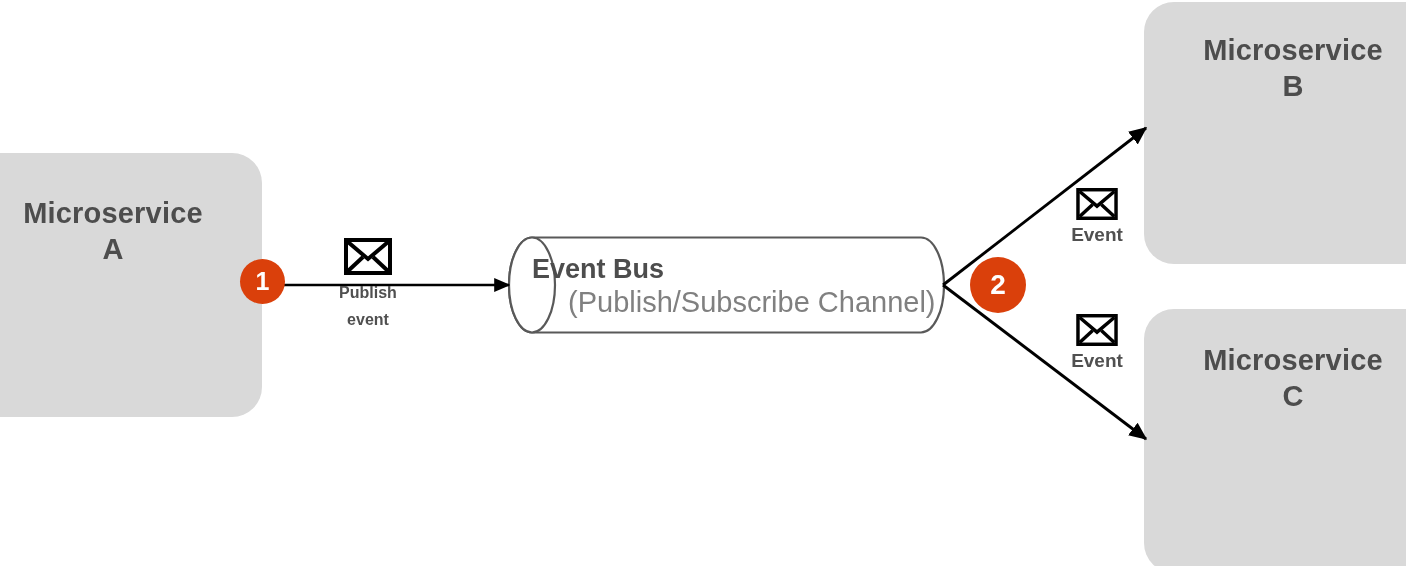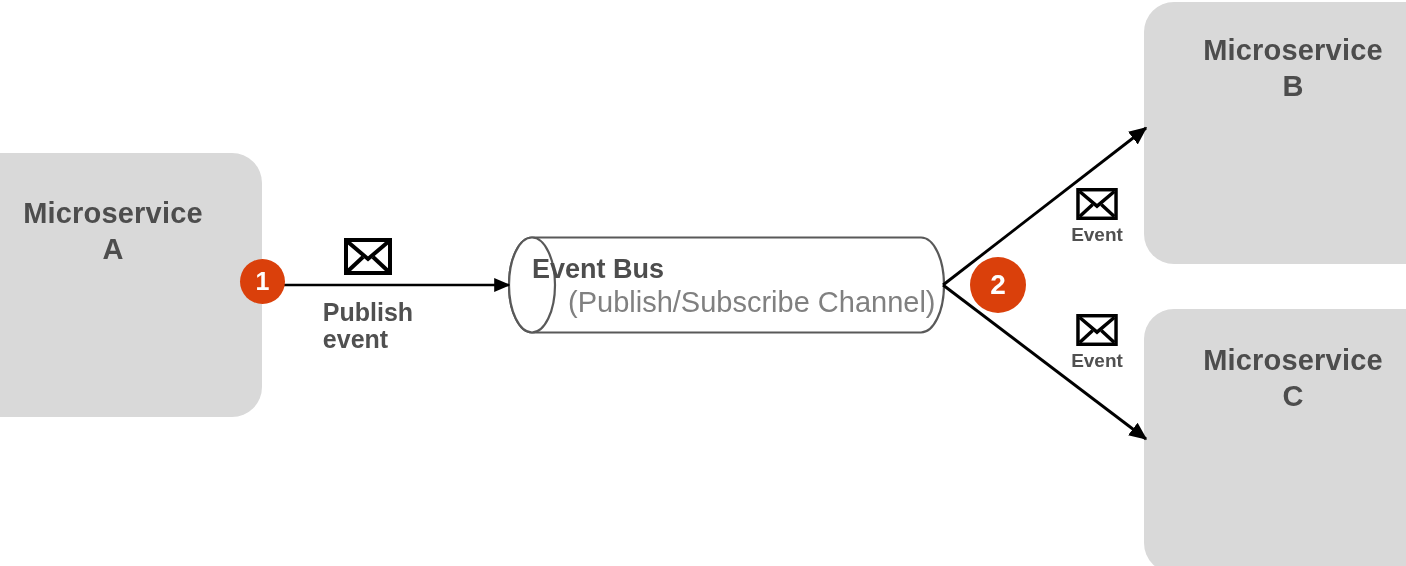--- a/index.html
+++ b/index.html
@@ -146,32 +146,33 @@
   
   .edge-label {
     position: absolute;
     display: flex;
     flex-direction: column;
     align-items: center;
   }
   .edge-caption {
     color: #505050;
     font-weight: bold;
+    text-align: center;
     white-space: pre-line;
   }
 
   #label-publish {
     left: 296px;
     top: 238px;
     width: 144px;
   }
   #label-publish .edge-caption {
-    font-size: 25px;
+    font-size: 16px;
     line-height: 27px;
-    margin-top: 24px;
+    margin-top: 4px;
   }
 
   #label-event-b {
     left: 1052px;
     top: 188px;
     width: 90px;
   }
   #label-event-b .edge-caption {
     font-size: 19px;
     line-height: 23px;

